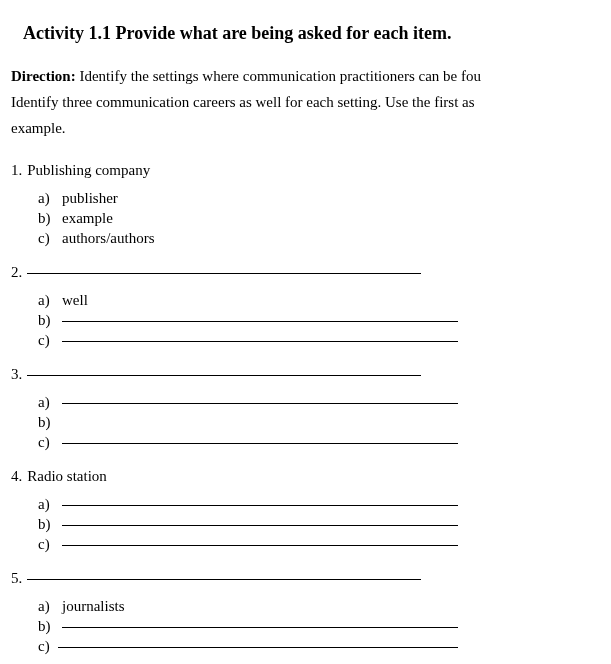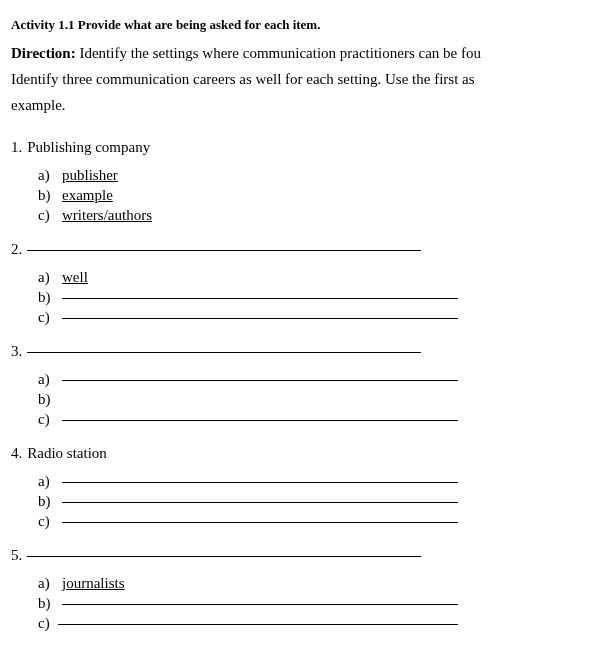--- a/index.html
+++ b/index.html
@@ -20,25 +20,25 @@
     position: relative;
     width: 611px;
     height: 664px;
     overflow: hidden;
     box-sizing: border-box;
     padding: 0 0 0 11px;
   }
 
   
   .activity-title {
-    font-size: 13px;
+    font-size: 18px;
     font-weight: bold;
     line-height: 1;
-    margin: 0;
-    padding-top: 18px;
+    margin: 12px;
+    padding-top: 12px;
     white-space: nowrap;
   }
 
   .direction-block {
     margin: 0;
     padding-top: 9px;
     font-size: 15px;
     line-height: 26px;
     width: 610px;
   }
@@ -99,21 +99,20 @@
     line-height: 20px;
     height: 20px;
     white-space: nowrap;
   }
   .subitem-marker {
     flex: 0 0 auto;
     width: 24px;
   }
   .subitem-text {
     flex: 0 0 auto;
-    text-decoration: underline;
   }
   .subitem-rule {
     display: inline-block;
     width: 396px;
     border-bottom: 1.4px solid #000;
     height: 0;
     position: relative;
     top: -3px;
   }
   
@@ -155,21 +154,21 @@
           <li class="subitem">
             <span class="subitem-marker">a)</span>
             <span class="subitem-text">publisher</span>
           </li>
           <li class="subitem">
             <span class="subitem-marker">b)</span>
             <span class="subitem-text">example</span>
           </li>
           <li class="subitem">
             <span class="subitem-marker">c)</span>
-            <span class="subitem-text">writers/authors</span>
+            <span class="subitem-text">authors/authors</span>
           </li>
         </ul>
         <div class="gap-after-subitems"></div>
       </li>
       <li class="item">
         <div class="item-head">
           <span class="item-number">2.</span>
           <span class="item-rule"></span>
         </div>
         <div class="gap-before-subitems"></div>

